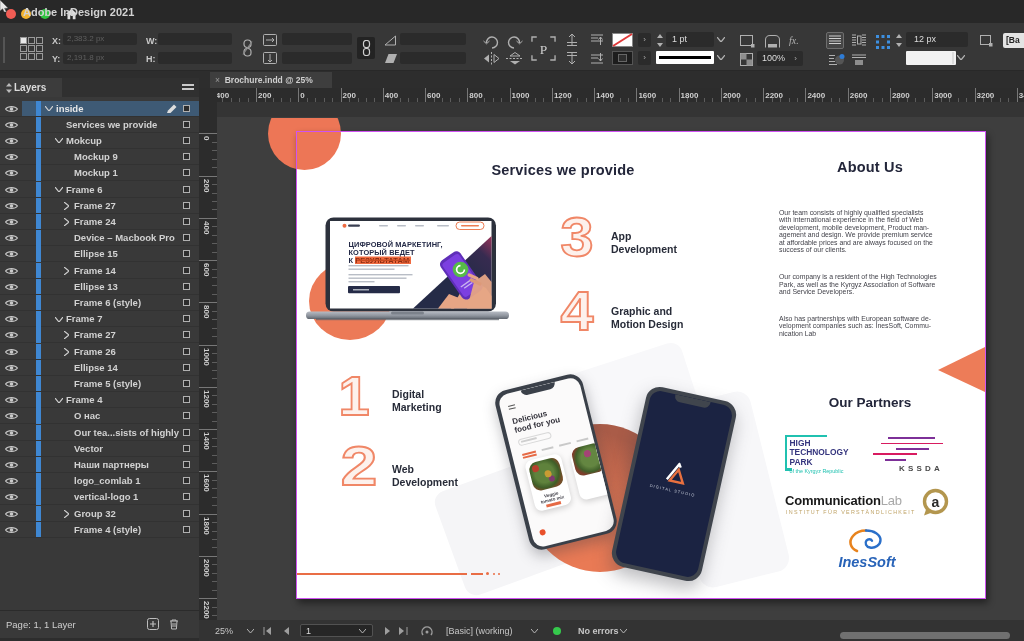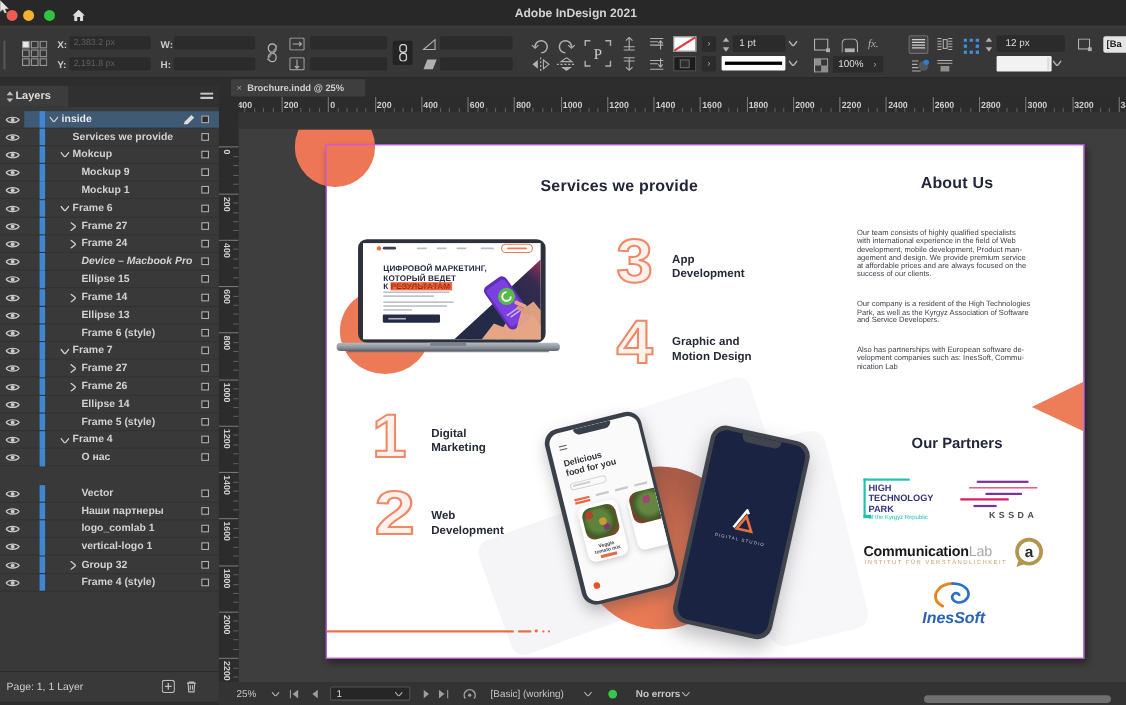--- a/index.html
+++ b/index.html
@@ -2,21 +2,21 @@
 <html><head>
 <meta charset="utf-8">
 <style>
 * { margin:0; padding:0; box-sizing:border-box; }
 html,body { width:1024px; height:641px; overflow:hidden; background:#3e3e3e; font-family:"Liberation Sans",sans-serif; }
 .abs { position:absolute; }
 #app { position:relative; width:1024px; height:641px; background:#2d2d2d; }
 
 #titlebar { left:0; top:0; width:1024px; height:23px; background:#282828; }
 .tl { top:8.5px; width:10px; height:10px; border-radius:50%; }
-#title-text { width:1024px; text-align:center; text-indent:23px; top:6px; font-size:11px; font-weight:bold; color:#d2d2d2; }
+#title-text { width:1024px; text-align:left; text-indent:23px; top:6px; font-size:11px; font-weight:bold; color:#d2d2d2; }
 
 #cpanel { left:0; top:23px; width:1024px; height:48px; background:#373737; border-bottom:1px solid #282828;}
 .field { position:absolute; background:#2b2b2b; border-radius:2px; height:13px; }
 .cp-lab { position:absolute; color:#c9c9c9; font-size:9px; font-weight:bold; }
 .cp-btn { position:absolute; background:#2b2b2b; border-radius:2px; color:#aaa; font-size:8px; text-align:center; }
 
 #tabbar { left:0; top:71px; width:1024px; height:17px; background:#2d2d2d; }
 #doctab { left:210px; top:72px; width:122px; height:16px; background:#3e3e3e; color:#cfcfcf; font-size:8.5px; line-height:16px; }
 
 #hruler { left:199px; top:88px; width:825px; height:14px; background:#2c2c2c; overflow:hidden; }
@@ -736,21 +736,21 @@
           </svg>
           <div class="txt" style="left:74px;color:#d2d2d2;">Frame 24</div>
           <div class="sq"></div>
         </div>
       <div class="lrow" style="top:129.6px;">
           <svg class="eyesvg" width="13" height="8" viewBox="0 0 13 8">
             <path d="M0.5 4 C3 0.8 10 0.8 12.5 4 C10 7.2 3 7.2 0.5 4 Z" fill="none" stroke="#c9c9c9" stroke-width="1.1"></path>
             <circle cx="6.5" cy="4" r="1.8" fill="#c9c9c9"></circle>
           </svg>
           <div class="bar"></div>
-          <div class="txt" style="left:74px;color:#d2d2d2;font-style:italic;">Device – Macbook Pro</div>
+          <div class="txt" style="left:74px;color:#d2d2d2;">Device – Macbook Pro</div>
           <div class="sq"></div>
         </div>
       <div class="lrow" style="top:145.8px;">
           <svg class="eyesvg" width="13" height="8" viewBox="0 0 13 8">
             <path d="M0.5 4 C3 0.8 10 0.8 12.5 4 C10 7.2 3 7.2 0.5 4 Z" fill="none" stroke="#c9c9c9" stroke-width="1.1"></path>
             <circle cx="6.5" cy="4" r="1.8" fill="#c9c9c9"></circle>
           </svg>
           <div class="bar"></div>
           <div class="txt" style="left:74px;color:#d2d2d2;">Ellipse 15</div>
           <div class="sq"></div>
@@ -851,20 +851,29 @@
           <div class="txt" style="left:66px;color:#d2d2d2;">Frame 4</div>
           <div class="sq"></div>
         </div>
       <div class="lrow" style="top:307.8px;">
           <svg class="eyesvg" width="13" height="8" viewBox="0 0 13 8">
             <path d="M0.5 4 C3 0.8 10 0.8 12.5 4 C10 7.2 3 7.2 0.5 4 Z" fill="none" stroke="#c9c9c9" stroke-width="1.1"></path>
             <circle cx="6.5" cy="4" r="1.8" fill="#c9c9c9"></circle>
           </svg>
           <div class="bar"></div>
           <div class="txt" style="left:74px;color:#d2d2d2;">О нас</div>
+          <div class="sq"></div>
+        </div>
+      <div class="lrow" style="top:324.0px;">
+          <svg class="eyesvg" width="13" height="8" viewBox="0 0 13 8">
+            <path d="M0.5 4 C3 0.8 10 0.8 12.5 4 C10 7.2 3 7.2 0.5 4 Z" fill="none" stroke="#c9c9c9" stroke-width="1.1"></path>
+            <circle cx="6.5" cy="4" r="1.8" fill="#c9c9c9"></circle>
+          </svg>
+          <div class="bar"></div>
+          <div class="txt" style="left:74px;color:#d2d2d2;">Our tea...sists of highly</div>
           <div class="sq"></div>
         </div>
       <div class="lrow" style="top:340.2px;">
           <svg class="eyesvg" width="13" height="8" viewBox="0 0 13 8">
             <path d="M0.5 4 C3 0.8 10 0.8 12.5 4 C10 7.2 3 7.2 0.5 4 Z" fill="none" stroke="#c9c9c9" stroke-width="1.1"></path>
             <circle cx="6.5" cy="4" r="1.8" fill="#c9c9c9"></circle>
           </svg>
           <div class="bar"></div>
           <div class="txt" style="left:74px;color:#d2d2d2;">Vector</div>
           <div class="sq"></div>

